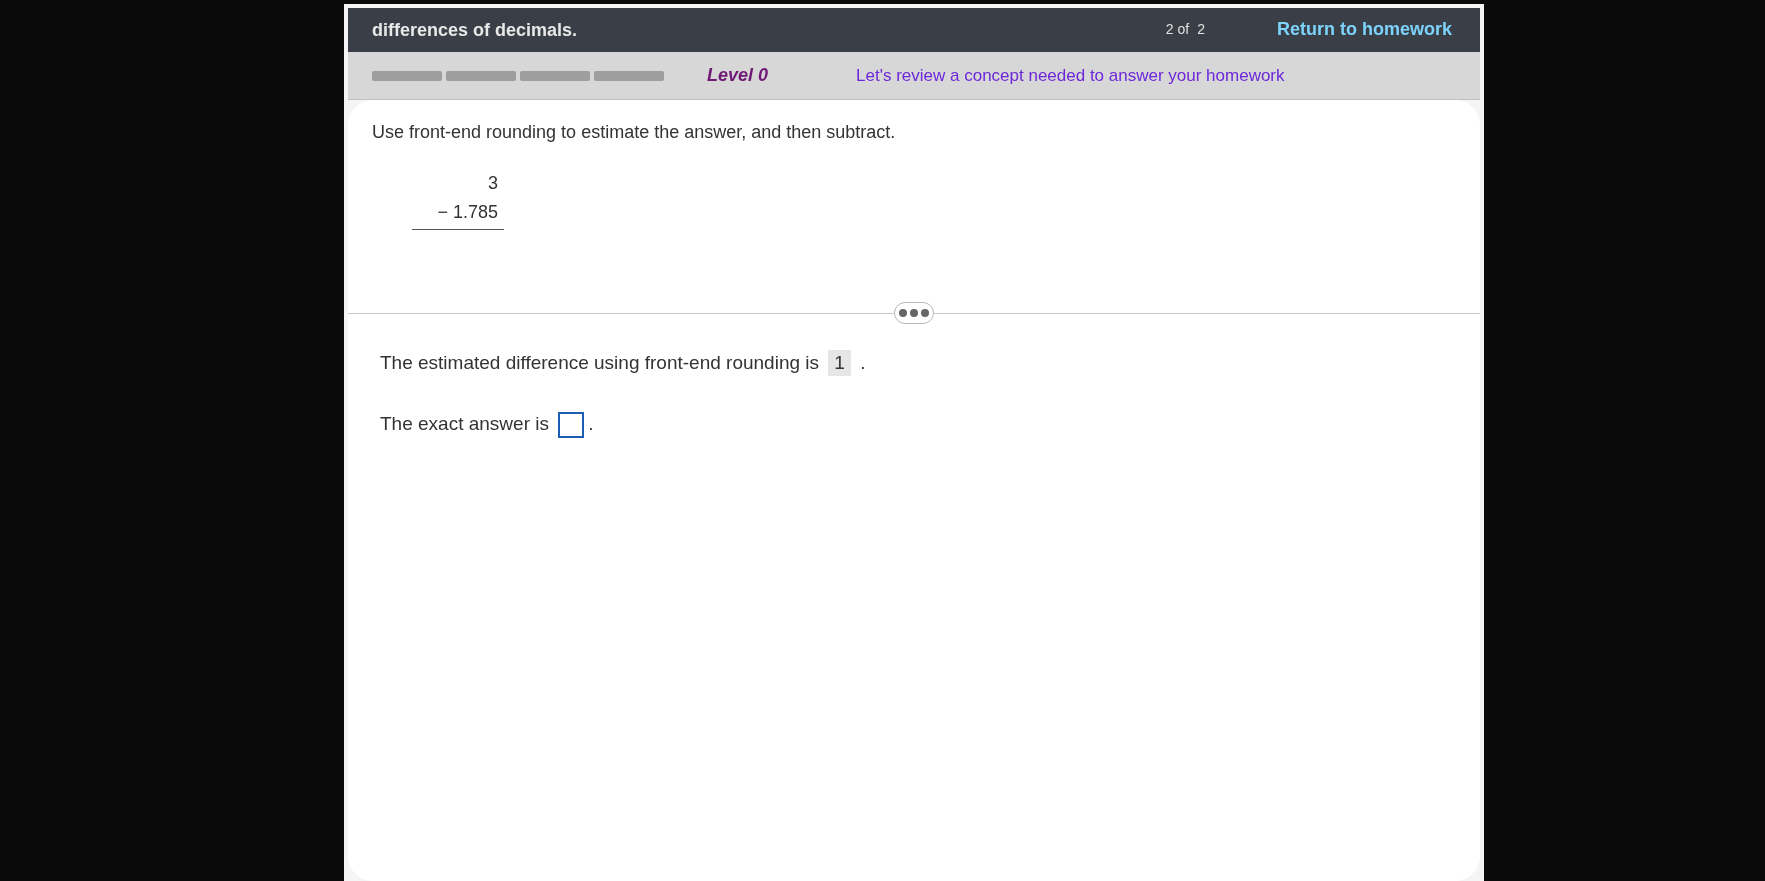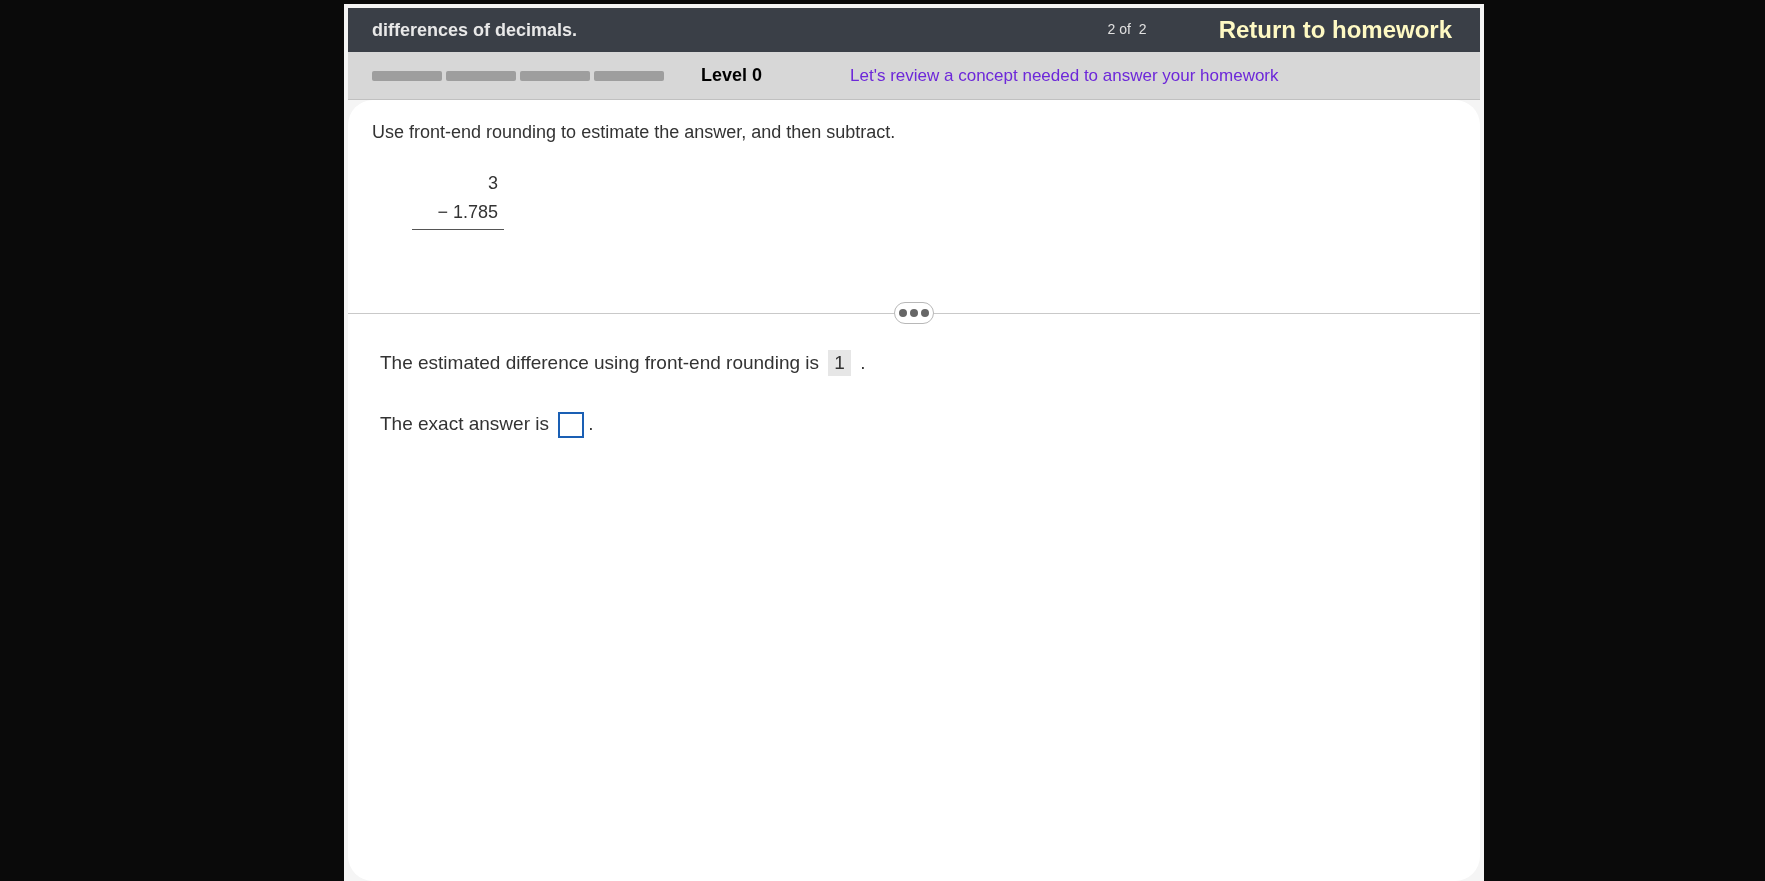--- a/index.html
+++ b/index.html
@@ -43,23 +43,23 @@
   }
   .counter {
     display: flex;
     flex-direction: row;
     align-items: center;
     font-size: 14px;
     line-height: 1.1;
     color: #e0e0e0;
   }
   .return-link {
-    font-size: 24px;
+    font-size: 18px;
     font-weight: 600;
-    color: #fef9c3;
+    color: #7dd3fc;
     cursor: pointer;
   }
   .subheader {
     background: #d7d7d7;
     height: 48px;
     display: flex;
     align-items: center;
     padding: 0 20px;
     gap: 20px;
     border-bottom: 1px solid #c0c0c0;
@@ -70,22 +70,23 @@
   }
   .seg {
     width: 70px;
     height: 10px;
     background: #9e9e9e;
     border-radius: 2px;
   }
   .level-label {
     font-size: 18px;
     font-weight: 700;
-    color: #000000;
-    margin-left: 9px;
+    color: #701a75;
+    margin-left: 15px;
+    font-style: italic;
   }
   .review-text {
     font-size: 17px;
     color: #6d28d9;
     margin-left: 60px;
   }
   .content {
     background: #ffffff;
     flex: 1;
     padding: 18px 20px 0 20px;

